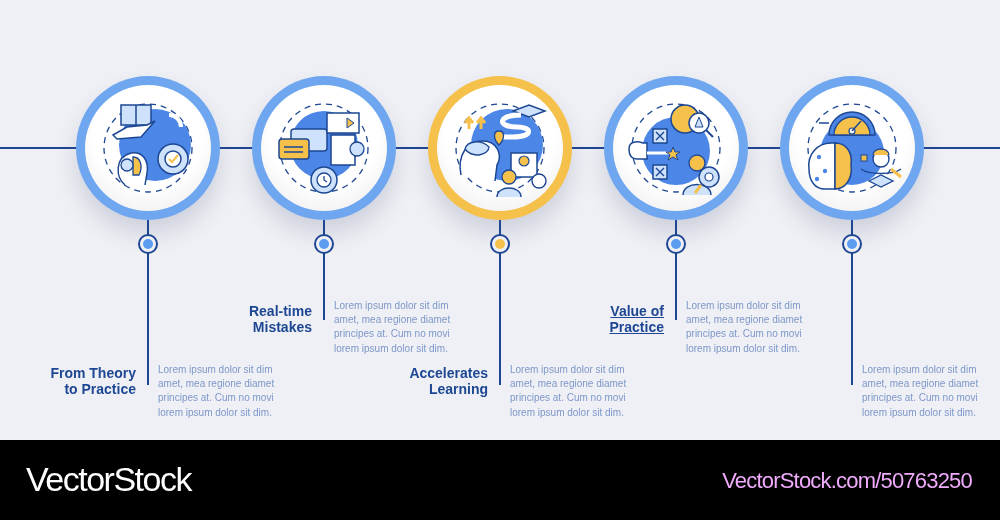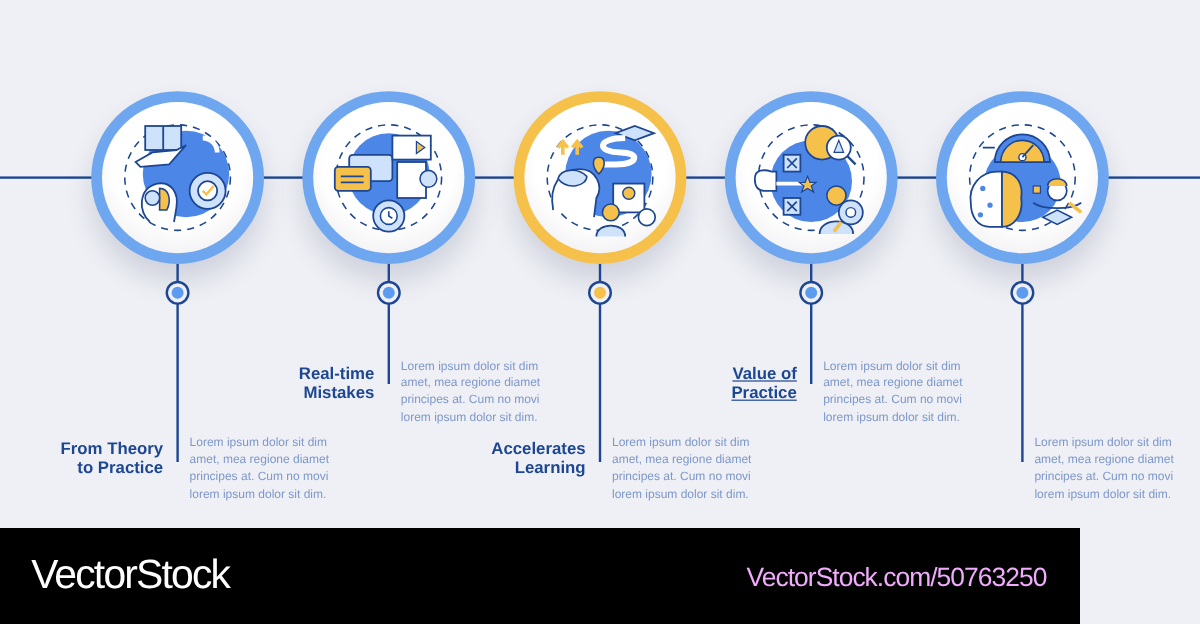--- a/index.html
+++ b/index.html
@@ -15,21 +15,21 @@
            background: radial-gradient(circle at 50% 40%, #ffffff 55%, #e9e6ea 100%); }
   .inner svg { position: absolute; left: 0; top: 0; width: 126px; height: 126px; }
   .vline { position: absolute; left: 87px; top: 220px; width: 2px; background: #1d4793; }
   .dot { position: absolute; left: 78px; top: 234px; width: 20px; height: 20px; border-radius: 50%;
          border: 2px solid #1d4793; background: #eff0f5; }
   .dot::after { content: ""; position: absolute; left: 3px; top: 3px; width: 10px; height: 10px; border-radius: 50%; background: #5b9bf0; }
   .dot.yellow::after { background: #f6c14b; }
   .title { position: absolute; right: 100px; width: 140px; text-align: right; color: #1d4793;
            font-weight: bold; font-size: 14px; line-height: 16px; margin-top: 24px; }
   .desc { position: absolute; left: 98px; width: 140px; color: #7d97c9; font-size: 10px; line-height: 14.2px; margin-top: 32px; }
-  .footer { position: absolute; left: 0; top: 440px; width: 900px; height: 80px; background: #000; }
+  .footer { position: absolute; left: 0; top: 440px; width: 1000px; height: 80px; background: #000; }
   .brand { position: absolute; left: 26px; top: 20px; color: #fff; font-size: 34px; letter-spacing: -1.5px; }
   .url { position: absolute; right: 28px; top: 28px; color: #f0abfc; font-size: 22px; letter-spacing: -0.8px; }
 </style>
 </head>
 <body>
 
 <div class="stage">
   <div class="hline"></div>
 
   <div class="step" style="left:60px;">

